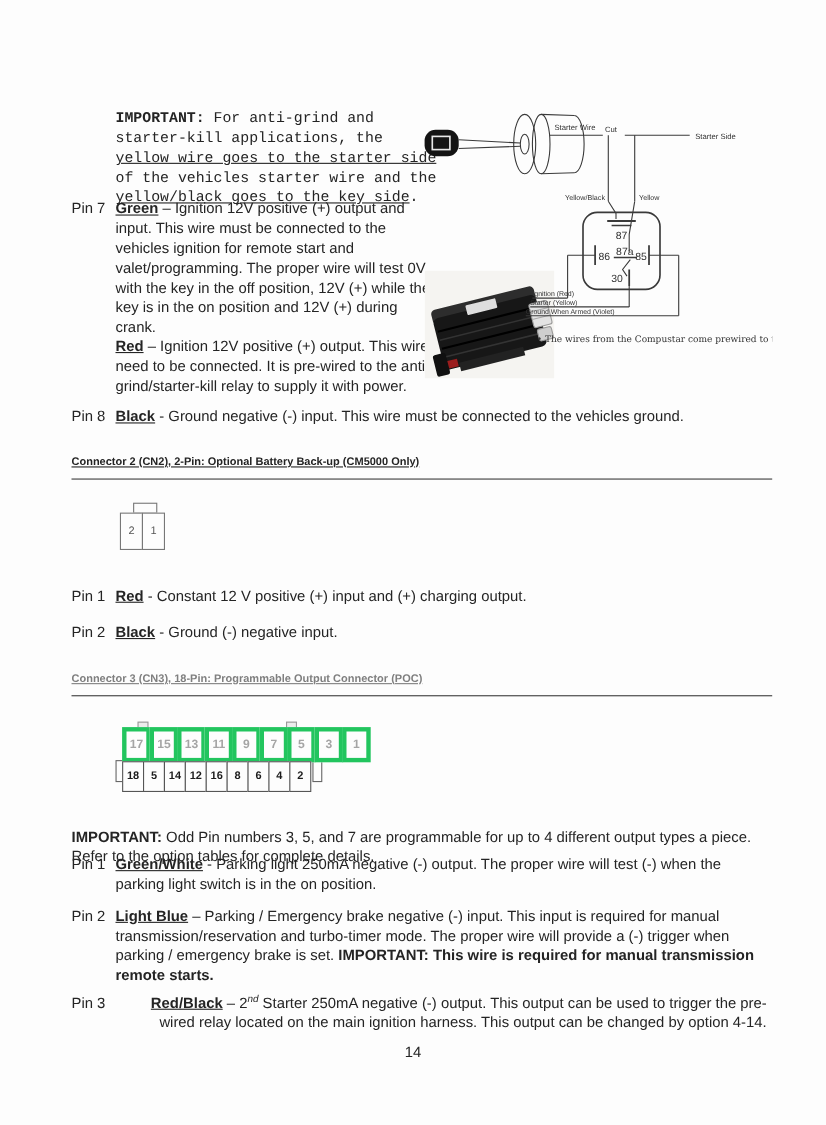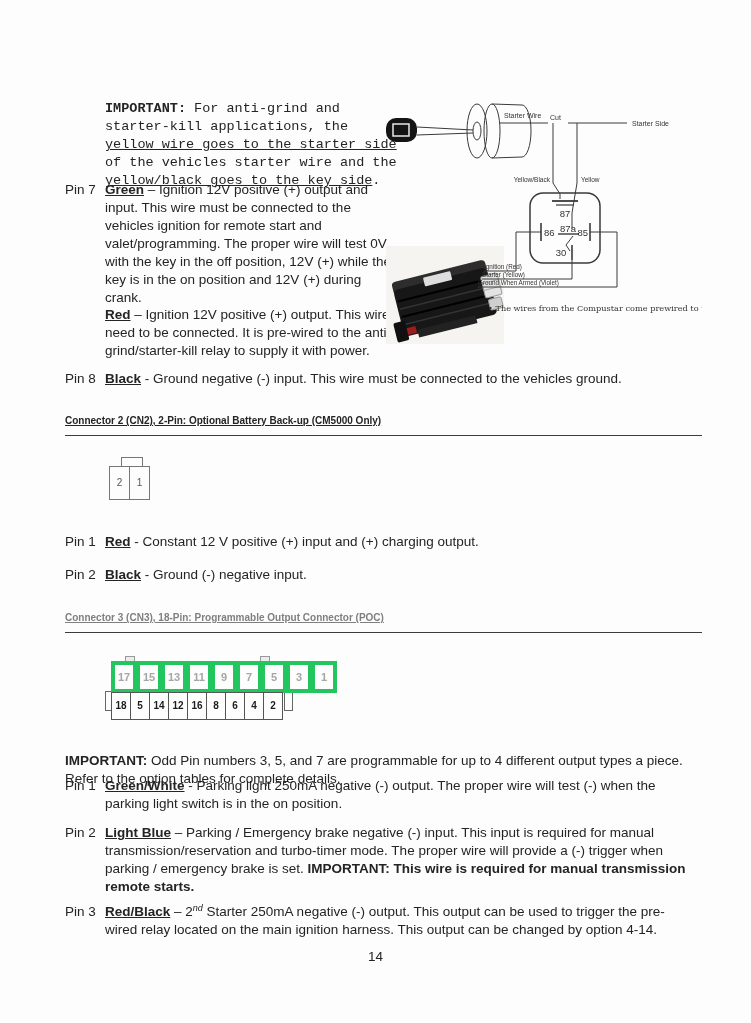--- a/index.html
+++ b/index.html
@@ -229,21 +229,21 @@
     </div>
   </div>
 
   <div class="pin-row" style="top:824px;width:637px;">
     <span class="pin-label">Pin 2</span>
     <div class="pin-text" style="width:594px;">
       <span class="wire">Light Blue</span><span> – Parking / Emergency brake negative (-) input. This input is required for manual transmission/reservation and turbo-timer mode. The proper wire will provide a (-) trigger when parking / emergency brake is set. </span><span class="b">IMPORTANT: This wire is required for manual transmission remote starts.</span>
     </div>
   </div>
 
-  <div class="pin-row" style="top:903px;width:637px;">
+  <div class="pin-row" style="top:903px;width:637px;text-align:right;">
     <span class="pin-label">Pin 3</span>
     <div class="pin-text" style="width:592px;">
       <span class="wire">Red/Black</span><span> – 2</span><sup>nd</sup><span> Starter 250mA negative (-) output. This output can be used to trigger the pre-wired relay located on the main ignition harness. This output can be changed by option 4-14.</span>
     </div>
   </div>
 
   <div class="pagenum" style="top:948px;">14</div>
 
 </div>
 

